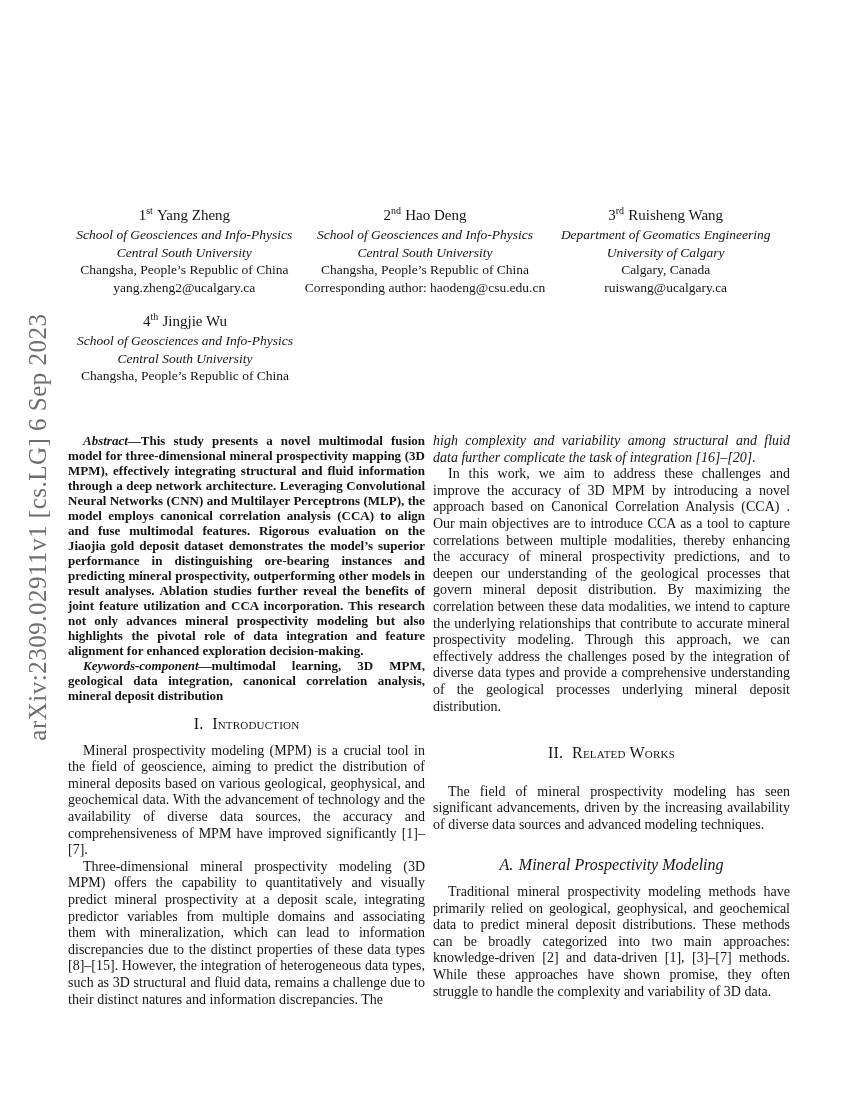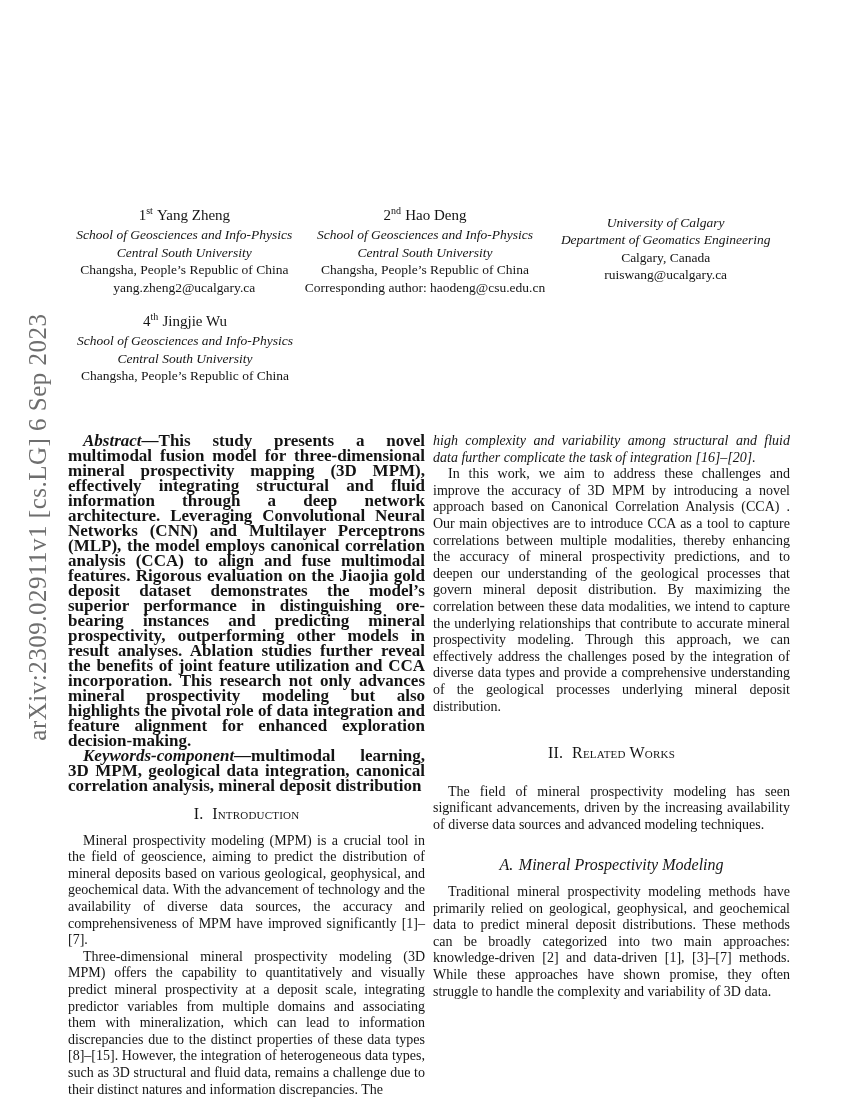--- a/index.html
+++ b/index.html
@@ -36,21 +36,21 @@
   
   .columns {
     position:absolute; top:433px; left:68px; width:722px;
     display:flex; gap:8px; font-size:14px; line-height:16.6px;
   }
   .col { width:357px; }
 
   p.para { margin:0; text-align:justify; text-indent:15px; }
   p.noindent { text-indent:0;font-style:italic; }
 
-  .abstract, .keywords { font-weight:bold; font-size:17px; line-height:15px; }
+  .abstract, .keywords { font-weight:bold; font-size:13px; line-height:15px; }
   .lead-italic { font-style:italic; }
 
   h3.sec {
     margin:13px 0 10px; text-align:center;
     font-size:16px; font-weight:normal; letter-spacing:0.2px;
   }
   h3.sec .sec-title { font-variant:small-caps; margin-left:0.55em; }
   h3.sec2 { margin:30px 0 22px;text-align:center; }
   h4.subsec {
     margin:24px 0 10px; font-style:italic; font-weight:normal;
@@ -78,22 +78,23 @@
 
     <div class="author-col">
       <div class="author-name"><span>2</span><sup>nd</sup><span class="nm">Hao Deng</span></div>
       <div class="affil">School of Geosciences and Info-Physics</div>
       <div class="affil">Central South University</div>
       <div class="plainline">Changsha, People’s Republic of China</div>
       <div class="email">Corresponding author: haodeng@csu.edu.cn</div>
     </div>
 
     <div class="author-col">
+      <div class="author-name"><span>3</span><sup>rd</sup><span class="nm">Ruisheng Wang</span></div>
+      <div class="affil">Department of Geomatics Engineering</div>
       <div class="affil">University of Calgary</div>
-      <div class="affil">Department of Geomatics Engineering</div>
       <div class="plainline">Calgary, Canada</div>
       <div class="email">ruiswang@ucalgary.ca</div>
     </div>
 
   </div>
 
   <div class="authors-row2">
     <div class="author-name"><span>4</span><sup>th</sup><span class="nm">Jingjie Wu</span></div>
     <div class="affil">School of Geosciences and Info-Physics</div>
     <div class="affil">Central South University</div>

